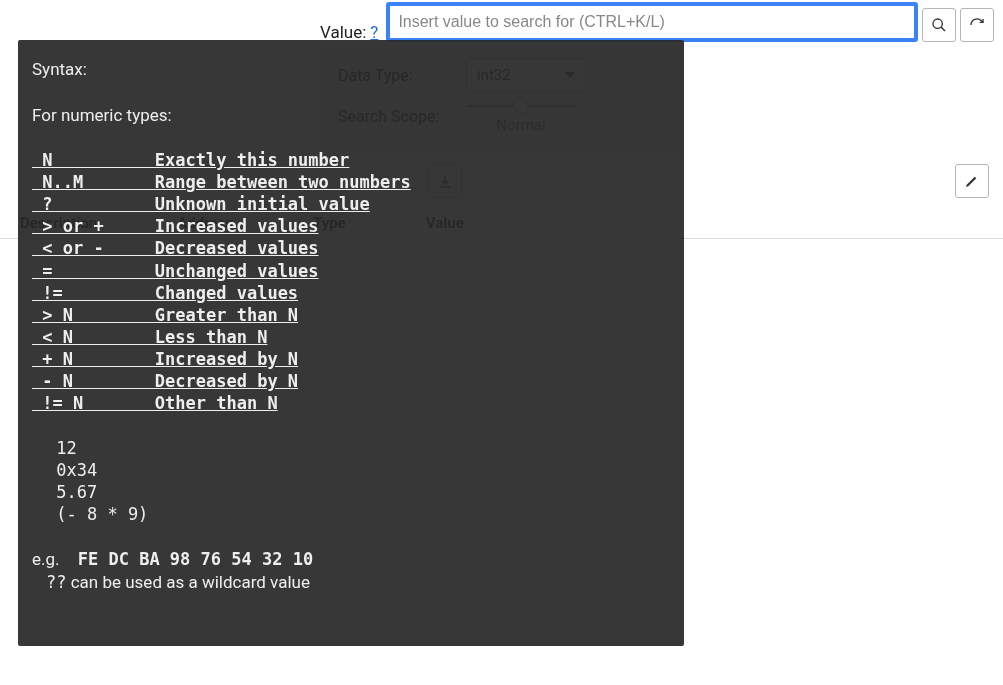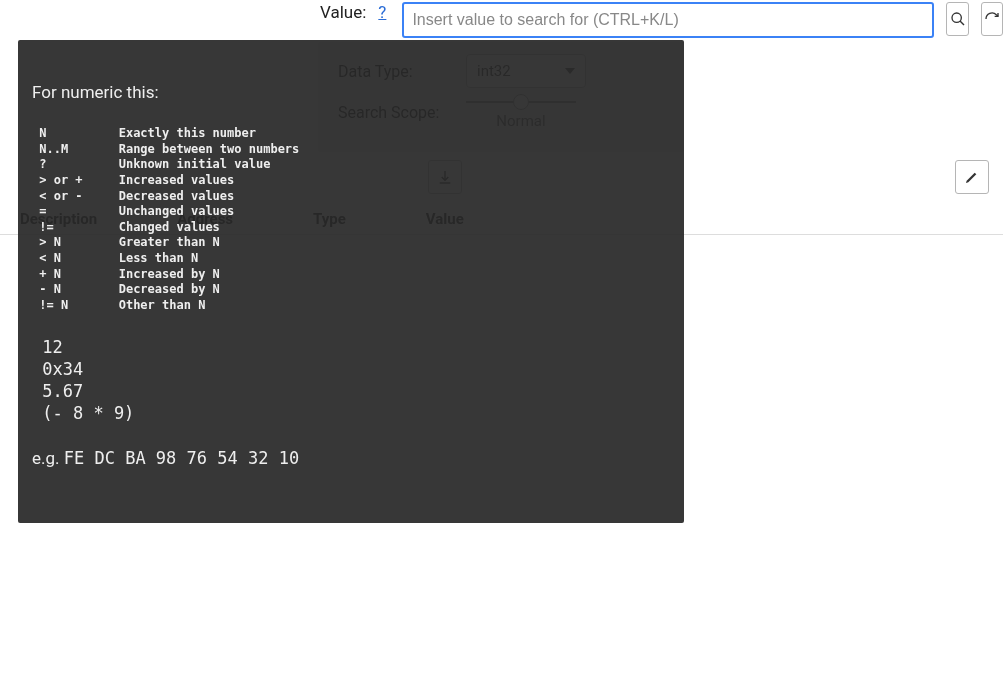--- a/index.html
+++ b/index.html
@@ -16,30 +16,30 @@
   .lbl { font-size: 17px; color: #222; }
   .help-link {
     color: #2a6cd6;
     text-decoration: underline;
     cursor: pointer;
     font-size: 17px;
     margin-right: 4px;
   }
   .value-row {
     display: flex;
-    align-items: flex-start;
-    gap: 12px;
+    align-items: flex-end;
+    gap: 4px;
     padding-left: 320px;
     padding-top: 2px;
     padding-bottom: 4px;
   }
   .value-input {
     flex: 0 0 532px;
     height: 34px;
-    border: 2px solid #3b82f6;
+    border: 4px solid #3b82f6;
     border-radius: 3px;
     padding: 16px 8px;
     font-size: 16px;
     color: #555;
     background: #fff;
   }
   .value-input::placeholder { color: #888; }
   .icon-btn {
     width: 34px;
     height: 34px;
@@ -152,28 +152,30 @@
     font-size: 17px;
     line-height: 1.34;
     padding: 18px 14px 30px 14px;
     border-radius: 2px;
     font-family: -apple-system, BlinkMacSystemFont, "Segoe UI", Roboto, Ubuntu, sans-serif;
   }
   .tooltip .mono {
     font-family: "DejaVu Sans Mono", Menlo, Consolas, monospace;
     font-weight: bold;
     white-space: pre;
-    font-size: 12px;
+    font-size: 17px;
     line-height: 1.3;
+    text-decoration: underline;
   }
   .tooltip .mono-thin {
     font-family: "DejaVu Sans Mono", Menlo, Consolas, monospace;
     white-space: pre;
     font-size: 17px;
     line-height: 1.3;
+    margin-left: 14px;
   }
   .tooltip p { margin: 0; }
   svg { display:block; }
 </style>
 </head>
 <body>
 
 <div class="value-row">
   <span class="lbl">Value:</span>
   <span class="help-link">?</span>
@@ -242,22 +244,23 @@
 </div>
 
 <div class="headers">
   <span>Description</span>
   <span>Address</span>
   <span>Type</span>
   <span>Value</span>
 </div>
 
 <div class="tooltip">
-  <br>
-  <p>For numeric this:</p>
+  <p>Syntax:</p>
+  <br>
+  <p>For numeric types:</p>
   <br>
   <div id="syntax-rows" class="mono"> N          Exactly this number
  N..M       Range between two numbers
  ?          Unknown initial value
  &gt; or +     Increased values
  &lt; or -     Decreased values
  =          Unchanged values
  !=         Changed values
  &gt; N        Greater than N
  &lt; N        Less than N
@@ -265,16 +268,19 @@
  - N        Decreased by N
  != N       Other than N</div>
   <br>
   <div class="mono-thin"> 12
  0x34
  5.67
  (- 8 * 9)</div>
   <br>
   <p>
     <span>e.g.</span>
-    <span class="mono-thin" style="font-weight:normal;">FE DC BA 98 76 54 32 10</span>
+    <span class="mono-thin" style="font-weight:bold;">FE DC BA 98 76 54 32 10</span>
   </p>
+  <p>
+    <span class="mono-thin">??</span><span> can be used as a wildcard value</span>
+  </p>
   <br>
 </div>
 
 </body></html>

